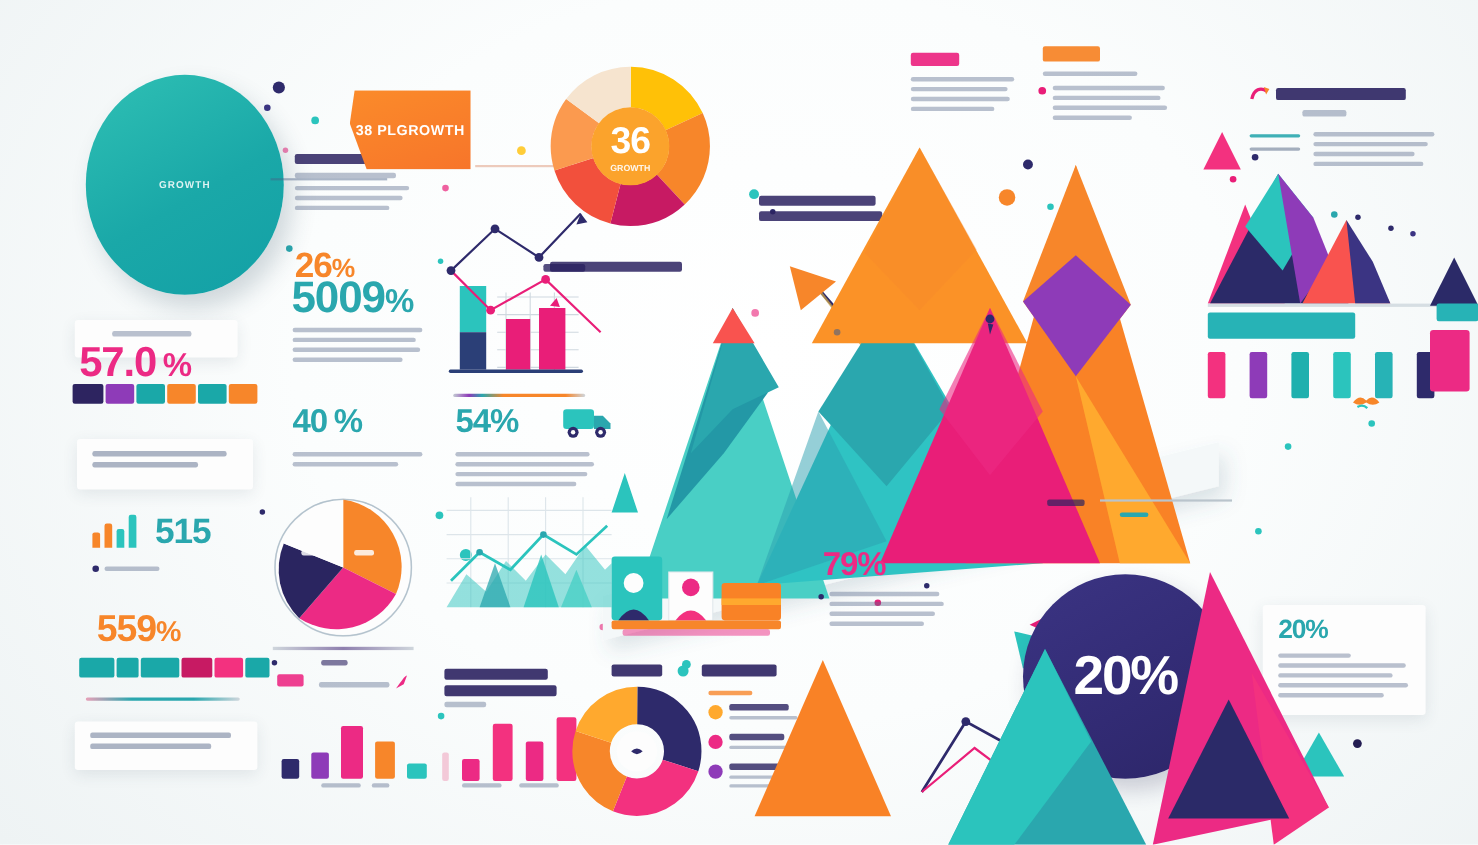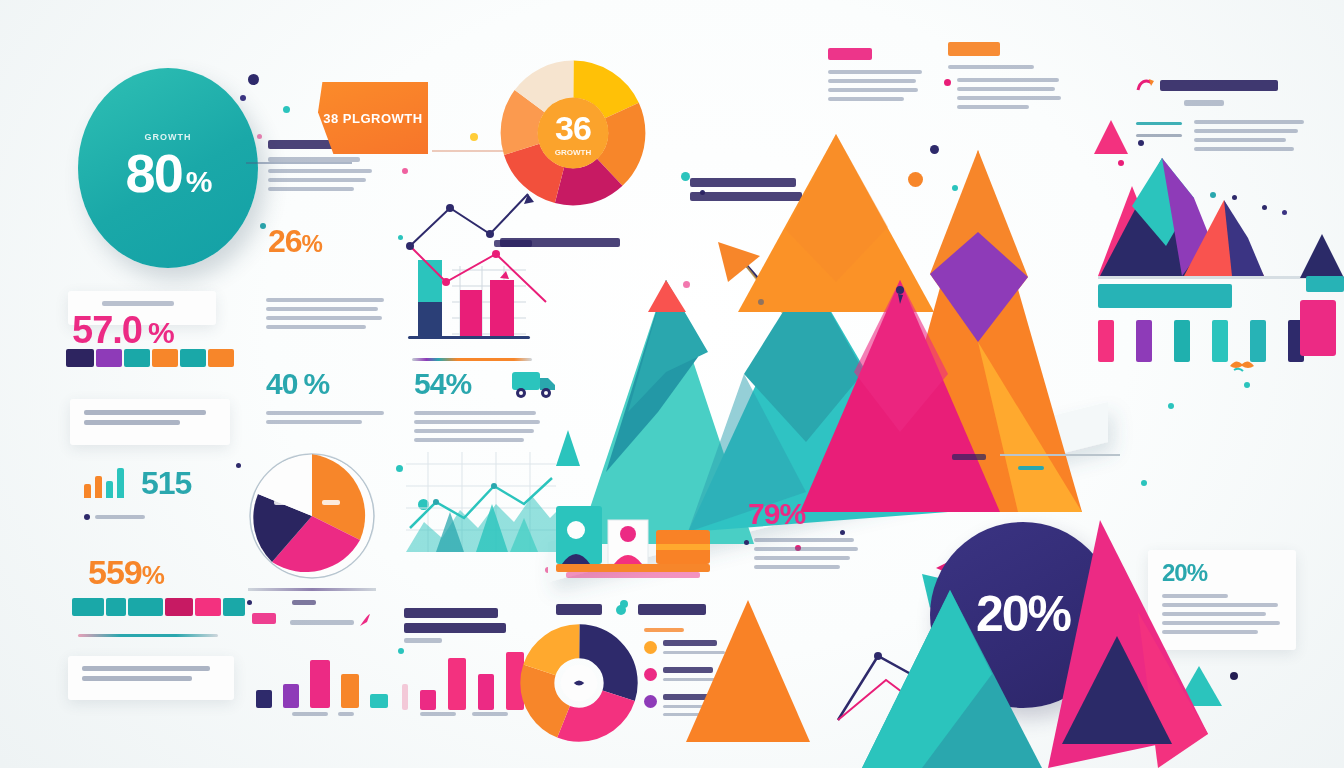--- a/index.html
+++ b/index.html
@@ -130,23 +130,20 @@
     <div class="abs dot" style="left:396px;top:465px;width:7px;height:7px;background:#2bc4bd;"></div>
     <div class="abs dot" style="left:418px;top:499px;width:11px;height:11px;background:#2bc4bd;"></div>
     <div class="abs dot" style="left:247px;top:600px;width:5px;height:5px;background:#2e2a6b;"></div>
     <div class="abs dot" style="left:620px;top:600px;width:8px;height:8px;background:#2bc4bd;"></div>
     <div class="abs dot" style="left:545px;top:567px;width:6px;height:6px;background:#e91e78;opacity:.6;"></div>
     <div class="abs dot" style="left:683px;top:281px;width:7px;height:7px;background:#e91e78;opacity:.6;"></div>
   </div>
 
   <div class="abs" id="heroCircle">
     <div class="cap">GROWTH</div>
-    <div class="num">
-      <span>80</span><span class="pc">%</span>
-    </div>
   </div>
 
   <div class="abs card" style="left:68px;top:291px;width:148px;height:34px;">
     <div style="padding:10px 12px 0;">
       <div class="ln" style="width:72px;height:5px;margin-left:22px;"></div>
     </div>
   </div>
   <div class="abs big" style="left:72px;top:312px;font-size:38px;color:#ec2a84;">
     <span>57.0</span><span style="font-size:30px;margin-left:6px;">%</span>
   </div>
@@ -199,20 +196,23 @@
     <div class="ln" style="width:92px;height:5px;margin-top:8px;"></div>
     <div style="margin-top:7px;">
       <div class="ln" style="width:104px;"></div>
       <div class="ln" style="width:98px;"></div>
       <div class="ln" style="width:86px;"></div>
     </div>
   </div>
 
   <div class="abs big" style="left:268px;top:226px;font-size:32px;color:#f7862a;">
     <span>26</span><span style="font-size:24px;">%</span>
+  </div>
+  <div class="abs big" style="left:265px;top:252px;font-size:40px;color:#2aa7ae;">
+    <span>5009</span><span style="font-size:30px;">%</span>
   </div>
   <div class="abs" style="left:266px;top:298px;width:120px;">
     <div class="ln" style="width:118px;"></div>
     <div class="ln" style="width:112px;"></div>
     <div class="ln" style="width:116px;"></div>
     <div class="ln" style="width:100px;"></div>
   </div>
 
   <div class="abs big" style="left:266px;top:370px;font-size:30px;color:#2aa7ae;">
     <span>40</span><span style="margin-left:6px;">%</span>

